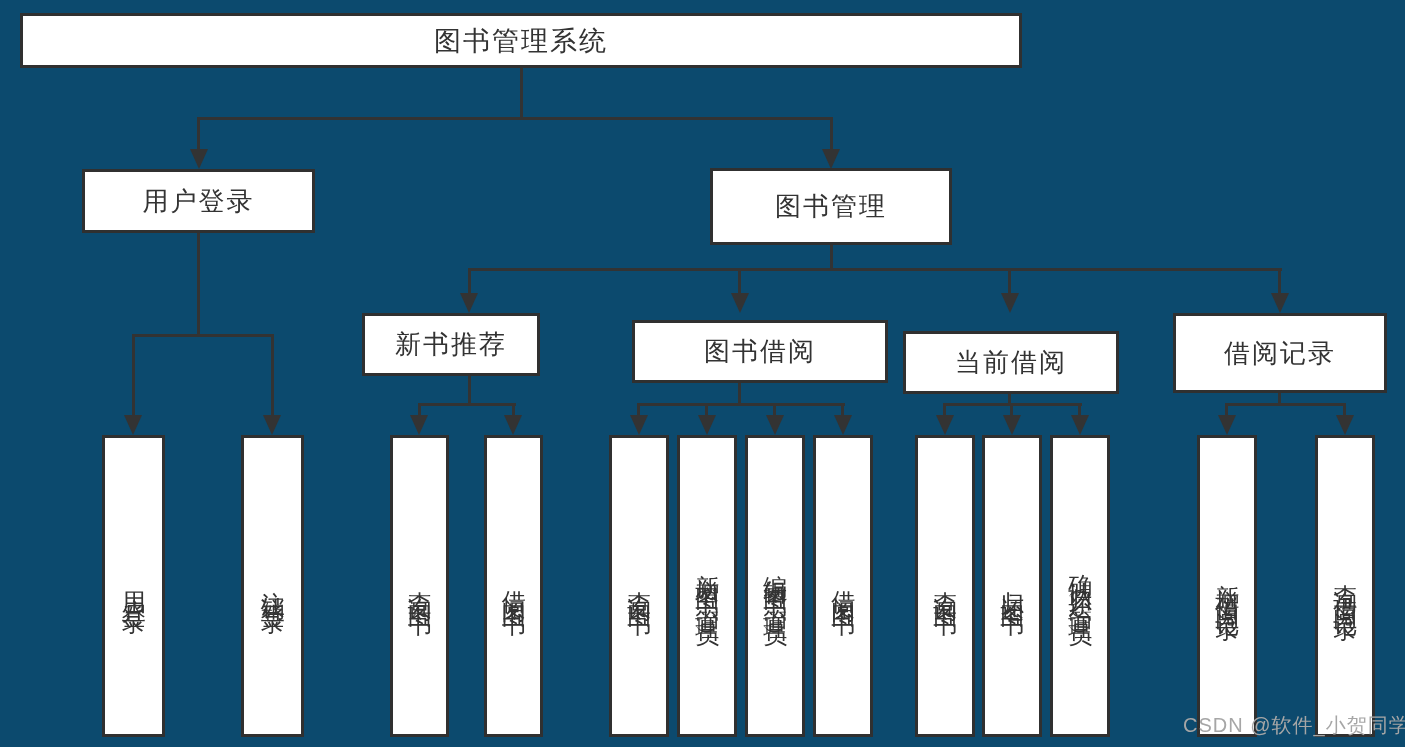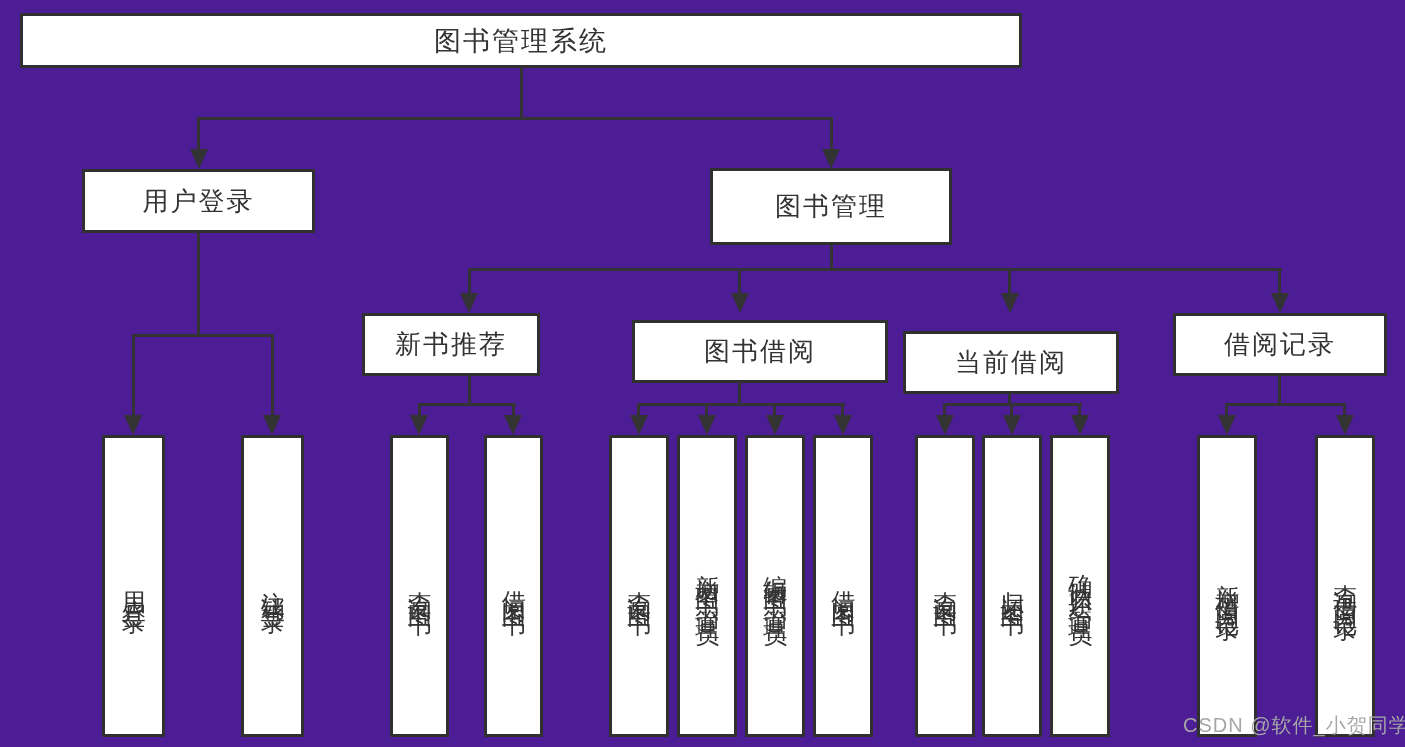--- a/index.html
+++ b/index.html
@@ -1,21 +1,21 @@
 <!DOCTYPE html>
 <html><head>
 <meta charset="utf-8">
 <style>
   * { margin:0; padding:0; box-sizing:border-box; }
   html,body { background:#ffffff; }
   .canvas {
     position:relative;
     width:1405px;
     height:747px;
-    background:#4c1d95;
+    background:#0c4a6e;
     overflow:hidden;
     font-family:"Liberation Sans", sans-serif;
     color:#333333;
   }
   .node {
     position:absolute;
     border:3px solid #303030;
     background:#ffffff;
     display:flex;
     align-items:center;
@@ -98,21 +98,21 @@
 
   <div class="node h" style="left:362px;top:313px;width:178px;height:63px">
     <span>新书推荐</span>
   </div>
   <div class="node h" style="left:632px;top:320px;width:256px;height:63px">
     <span>图书借阅</span>
   </div>
   <div class="node h" style="left:903px;top:331px;width:216px;height:63px">
     <span>当前借阅</span>
   </div>
-  <div class="node h" style="left:1173px;top:313px;width:214px;height:63px">
+  <div class="node h" style="left:1173px;top:313px;width:214px;height:80px">
     <span>借阅记录</span>
   </div>
 
   <div class="line" style="left:468px;top:376px;width:3px;height:29px"></div>
   <div class="line" style="left:418px;top:403px;width:98px;height:3px"></div>
   <div class="line" style="left:418px;top:403px;width:3px;height:13px"></div>
   <div class="line" style="left:512px;top:403px;width:3px;height:13px"></div>
   <div class="arrow" style="left:410px;top:415px"></div>
   <div class="arrow" style="left:504px;top:415px"></div>
 

